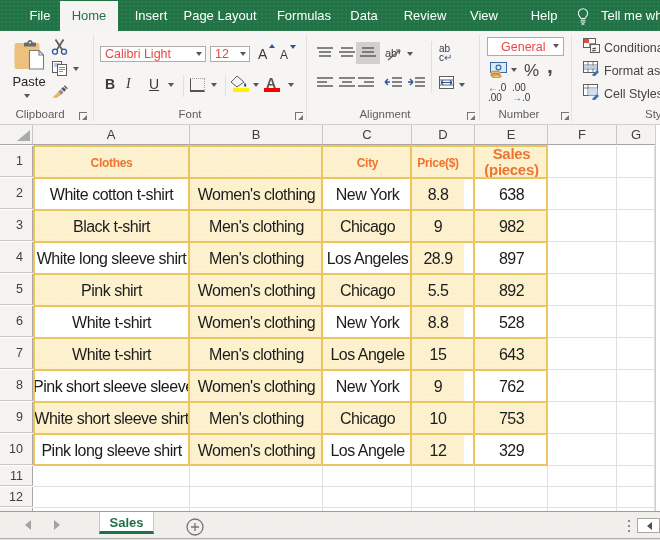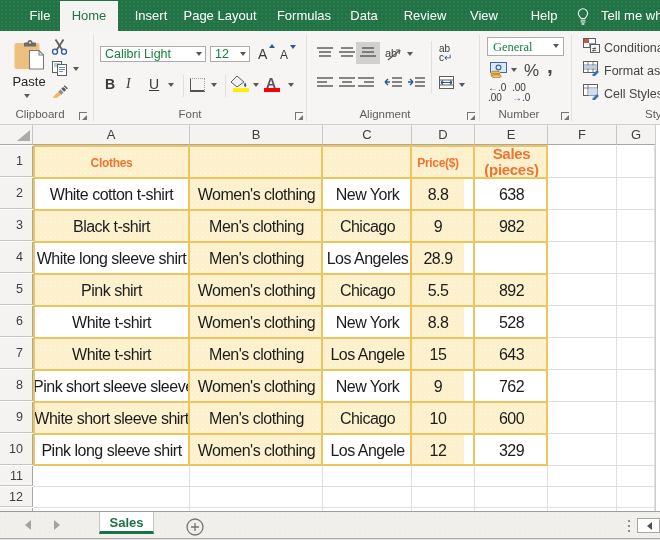--- a/index.html
+++ b/index.html
@@ -7,21 +7,21 @@
 
 #tabbar{left:0;top:0;width:660px;height:31px;background:#217346;
  background-image:radial-gradient(rgba(255,255,255,.06) .7px,transparent .8px);background-size:4px 4px;}
 .tab{position:absolute;top:0;height:31px;line-height:31px;color:#fff;font-size:13px;text-align:center;}
 #hometab{left:60px;top:1px;width:58px;height:31px;background:#f5f4f2;color:#217346;line-height:30px;}
 
 #ribbon{left:0;top:31px;width:660px;height:94px;background:#f6f5f3;border-bottom:1px solid #d2d0ce;}
 .gsep{position:absolute;top:4px;width:1px;height:86px;background:#e2e0dd;}
 .glabel{position:absolute;top:77px;font-size:11.5px;color:#605e5c;text-align:center;}
 .btxt{color:#444;font-size:12px;}
-.combo{position:absolute;background:#fff;border:1px solid #adacab;color:#15803d;font-size:12.5px;}
+.combo{position:absolute;background:#fff;border:1px solid #adacab;color:#ef4444;font-size:12.5px;}
 .caret{position:absolute;width:0;height:0;border-left:3.5px solid transparent;border-right:3.5px solid transparent;border-top:4px solid #5a5856;}
 .launch{position:absolute;width:8px;height:8px;border-left:1px solid #77756f;border-top:1px solid #77756f;}
 .launch:after{content:"";position:absolute;left:2px;top:2px;width:0;height:0;border-left:5px solid transparent;border-bottom:5px solid #77756f;}
 
 #sheet{left:0;top:125px;width:660px;height:386px;background:#fff;}
 .colhdr{position:absolute;top:0;height:20px;background:#f4f3f1;border-right:1px solid #c8c6c4;color:#3f3e3c;font-size:13px;text-align:center;line-height:20px;}
 .rowhdr{position:absolute;left:0;width:33px;background:#f4f3f1;border-bottom:1px solid #c8c6c4;color:#3f3e3c;font-size:12.5px;text-align:right;padding-right:9px;}
 .vline{position:absolute;width:1px;background:#e1dfdc;}
 .hline{position:absolute;height:1px;background:#e1dfdc;}
 
@@ -197,21 +197,21 @@
     <path d="M1 5 L6 5 M6 5 l-3-3 M6 5 l-3 3" stroke="#2b5797" stroke-width="1.4" fill="none"></path>
   </svg>
 
   <svg class="abs" style="left:439px;top:45px;" width="15" height="13" viewBox="0 0 15 13">
     <rect x="0.5" y="0.5" width="14" height="12" fill="#fff" stroke="#5f5f5f"></rect>
     <path d="M0.5 4 h14 M0.5 9 h14" stroke="#5f5f5f"></path>
     <path d="M2 6.5 h11 M2 6.5 l2-2 M2 6.5 l2 2 M13 6.5 l-2-2 M13 6.5 l-2 2" stroke="#2b5797" stroke-width="1.2" fill="none"></path>
   </svg>
   <div class="caret" style="left:459px;top:52px;"></div>
 
-  <div class="combo" style="left:487px;top:6px;width:77px;height:19px;line-height:18px;padding-left:5px;font-family:Liberation Serif, serif;">General</div>
+  <div class="combo" style="left:487px;top:6px;width:77px;height:19px;line-height:18px;padding-left:13px;">General</div>
   <div class="caret" style="left:553px;top:13px;"></div>
   <svg class="abs" style="left:489px;top:31px;" width="19" height="16" viewBox="0 0 19 16">
     <rect x="1.5" y="0.5" width="16" height="10" fill="#dceaf7" stroke="#3a68a8"></rect>
     <circle cx="9.5" cy="5.5" r="2.4" fill="none" stroke="#3a68a8" stroke-width="1.2"></circle>
     <g fill="#eac172" stroke="#a97c28" stroke-width="0.8">
     <ellipse cx="6.5" cy="10.8" rx="4.8" ry="1.7"></ellipse>
         <ellipse cx="6.5" cy="13" rx="4.8" ry="1.7"></ellipse>
         <ellipse cx="7.5" cy="14.3" rx="4.8" ry="1.7"></ellipse>
     </g>
   </svg>
@@ -288,20 +288,21 @@
   <div class="hline" style="left:33px;top:212px;width:622px;"></div>
   <div class="hline" style="left:33px;top:244px;width:622px;"></div>
   <div class="hline" style="left:33px;top:276px;width:622px;"></div>
   <div class="hline" style="left:33px;top:308px;width:622px;"></div>
   <div class="hline" style="left:33px;top:340px;width:622px;"></div>
   <div class="hline" style="left:33px;top:361px;width:622px;"></div>
   <div class="hline" style="left:33px;top:382px;width:622px;"></div>
 
   <div class="trow cream" style="top:21px;">
     <div class="tcell c0 hdrtxt">Clothes</div>
+      <div class="tcell c2 hdrtxt">City</div>
       <div class="tcell c3 hdrtxt">Price($)</div>
     <div class="tcell c4 hdrtxt" style="line-height:15.5px;padding-top:0;height:32px;overflow:hidden;font-size:15px;letter-spacing:-0.3px;">Sales<br>(pieces)</div>
   </div>
   <div class="trow" style="top:53px;">
     <div class="tcell c0">White cotton t-shirt</div>
       <div class="tcell c1">Women's clothing</div>
       <div class="tcell c2">New York</div>
       <div class="tcell c3">8.8</div>
       <div class="tcell c4">638</div>
   </div>
@@ -310,20 +311,21 @@
       <div class="tcell c1">Men's clothing</div>
       <div class="tcell c2">Chicago</div>
       <div class="tcell c3">9</div>
       <div class="tcell c4">982</div>
   </div>
   <div class="trow" style="top:117px;">
     <div class="tcell c0">White long sleeve shirt</div>
       <div class="tcell c1">Men's clothing</div>
       <div class="tcell c2">Los Angeles</div>
       <div class="tcell c3">28.9</div>
+      <div class="tcell c4">897</div>
   </div>
   <div class="trow cream" style="top:149px;">
     <div class="tcell c0">Pink shirt</div>
       <div class="tcell c1">Women's clothing</div>
       <div class="tcell c2">Chicago</div>
       <div class="tcell c3">5.5</div>
       <div class="tcell c4">892</div>
   </div>
   <div class="trow" style="top:181px;">
     <div class="tcell c0">White t-shirt</div>
@@ -344,21 +346,21 @@
       <div class="tcell c1">Women's clothing</div>
       <div class="tcell c2">New York</div>
       <div class="tcell c3">9</div>
       <div class="tcell c4">762</div>
   </div>
   <div class="trow cream" style="top:277px;">
     <div class="tcell c0">White short sleeve shirt</div>
       <div class="tcell c1">Men's clothing</div>
       <div class="tcell c2">Chicago</div>
       <div class="tcell c3">10</div>
-      <div class="tcell c4">600</div>
+      <div class="tcell c4">753</div>
   </div>
   <div class="trow" style="top:309px;">
     <div class="tcell c0">Pink long sleeve shirt</div>
       <div class="tcell c1">Women's clothing</div>
       <div class="tcell c2">Los Angele</div>
       <div class="tcell c3">12</div>
       <div class="tcell c4">329</div>
   </div>
 
   <div class="goldh" style="top:20px;"></div>

